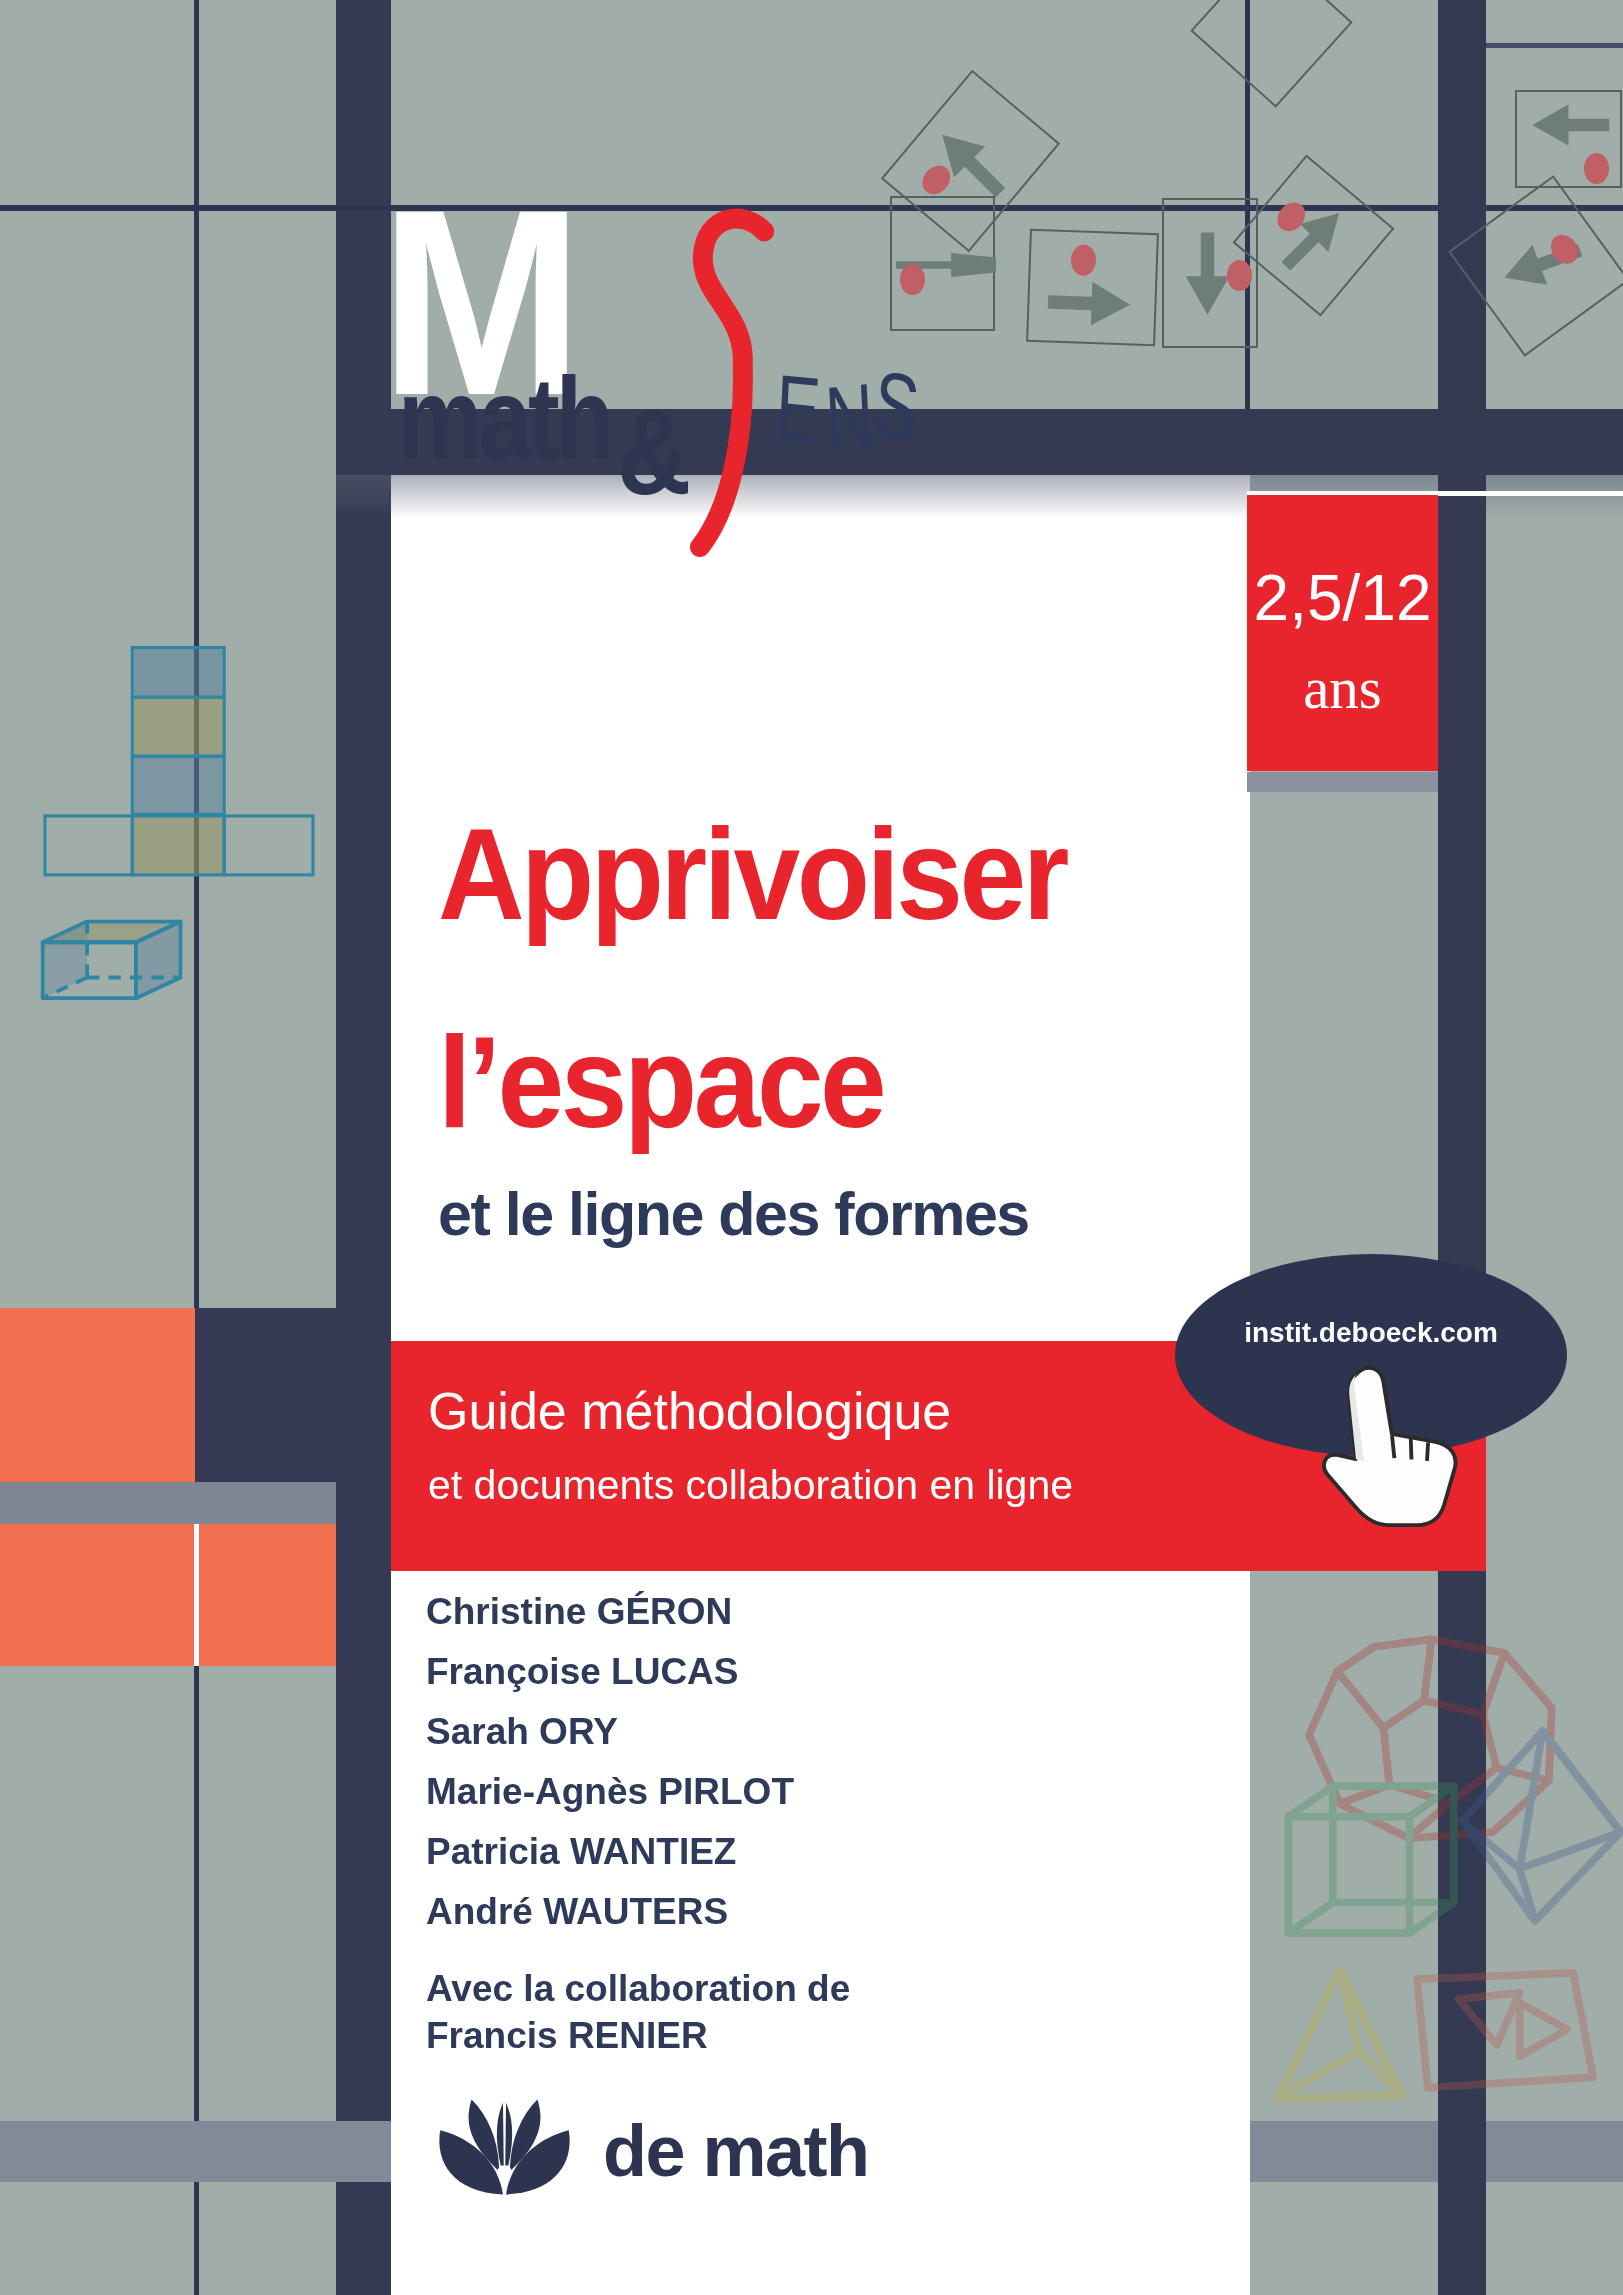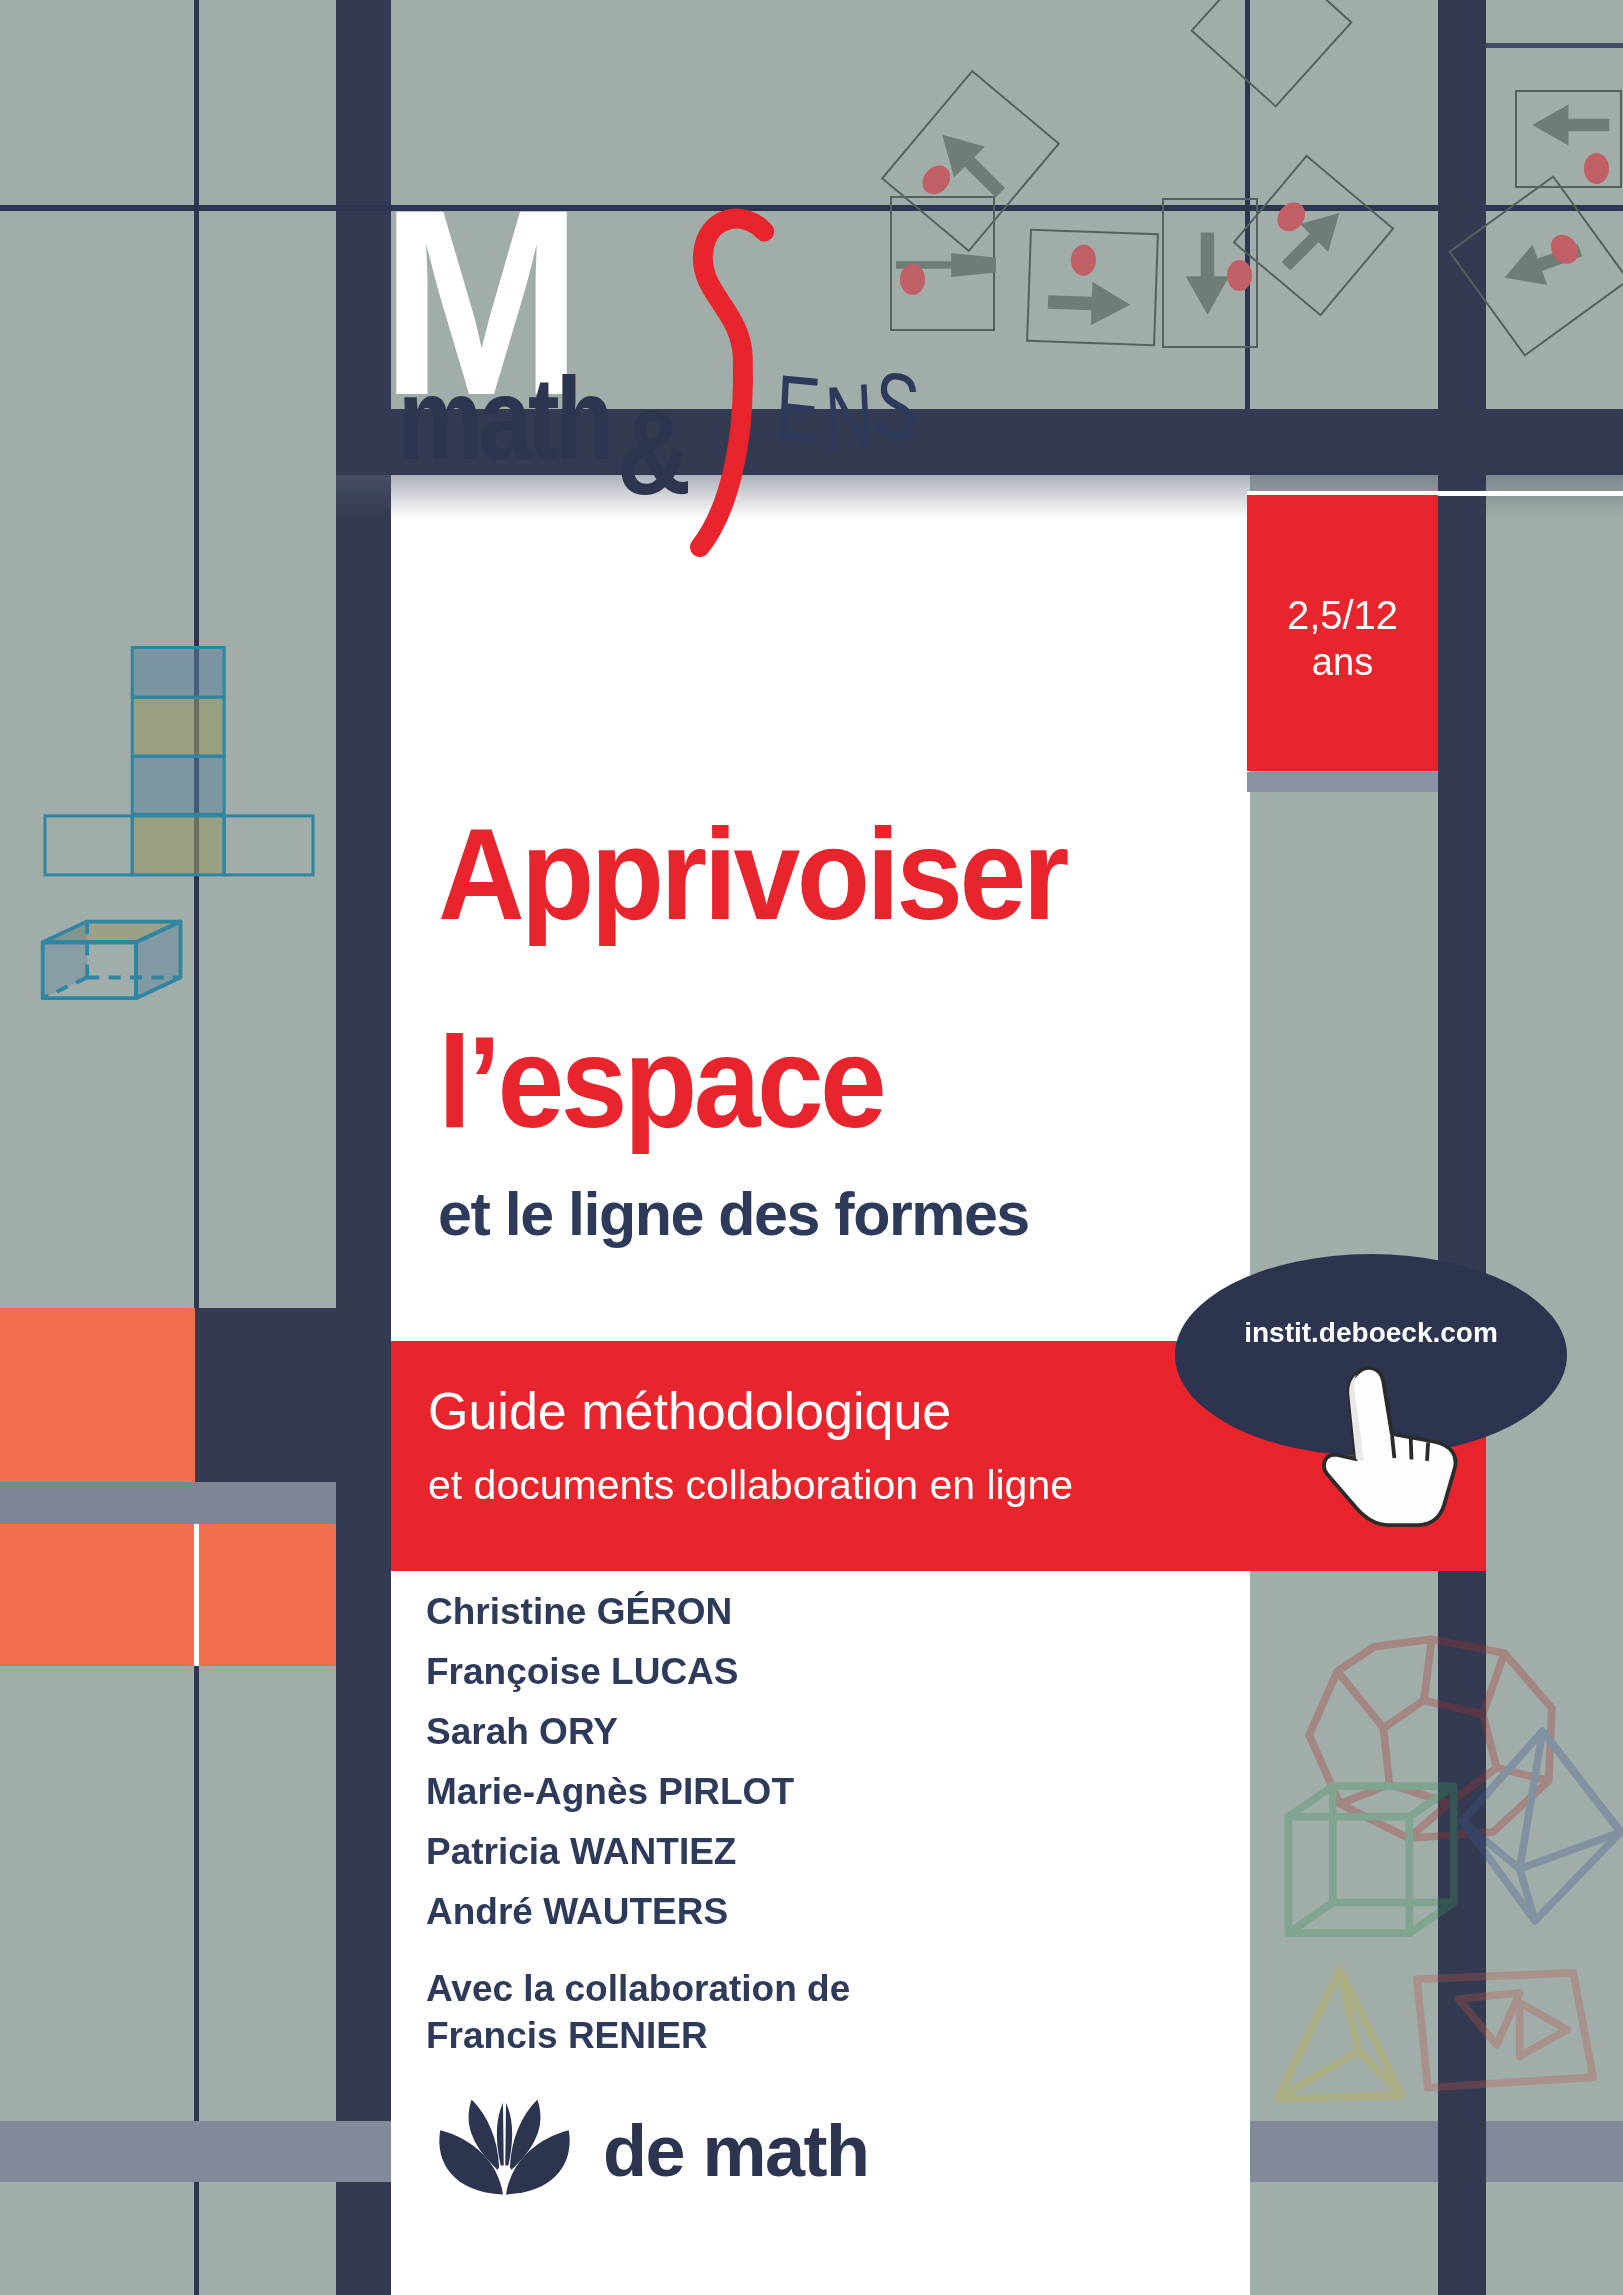--- a/index.html
+++ b/index.html
@@ -14,22 +14,22 @@
   .grayband{background:#7e8594;}
   .whitepanel{background:#ffffff;}
   .shadowstrip{background:linear-gradient(to bottom,rgba(90,98,118,.5),rgba(90,98,118,0));}
   
   #logo-m{color:#fff;font-weight:bold;font-size:265px;line-height:1;transform:scaleX(.92);transform-origin:left top;}
   #logo-math{color:#2e3551;font-weight:bold;font-size:116px;line-height:1;letter-spacing:-4.6px;transform:scaleX(.82);transform-origin:left top;}
   #logo-amp{color:#2e3551;font-weight:bold;font-size:121px;line-height:1;transform:scaleX(.85);transform-origin:left top;}
   .ens{color:#2e3a5c;font-size:93px;line-height:1;font-weight:400;transform-origin:center;}
   
   #badge{background:#e8242c;color:#fff;text-align:center;}
-  #badge .l1{font-size:40px;margin-top:98px;}
-  #badge .l2{font-size:38px;margin-top:3px;}
+  #badge .l1{font-size:64px;margin-top:66px;}
+  #badge .l2{font-size:59px;margin-top:19px;font-family:Liberation Serif, serif;}
   
   .titleline{color:#e8242c;font-weight:bold;font-size:129px;line-height:1;letter-spacing:-3.8px;transform:scaleX(.93);transform-origin:left top;white-space:nowrap;}
   #subtitle{color:#2e3a5a;font-weight:bold;font-size:61px;letter-spacing:-1.5px;white-space:nowrap;}
   
   #redband{background:#e8242c;}
   #redband .g1{color:#fff;font-size:52px;font-weight:400;}
   #redband .g2{color:#fff;font-size:41px;font-weight:400;margin-top:21.4px;}
   
   #oval{background:#2d3450;border-radius:50%;}
   #oval-text{color:#fff;font-weight:bold;font-size:28px;text-align:center;width:100%;}

